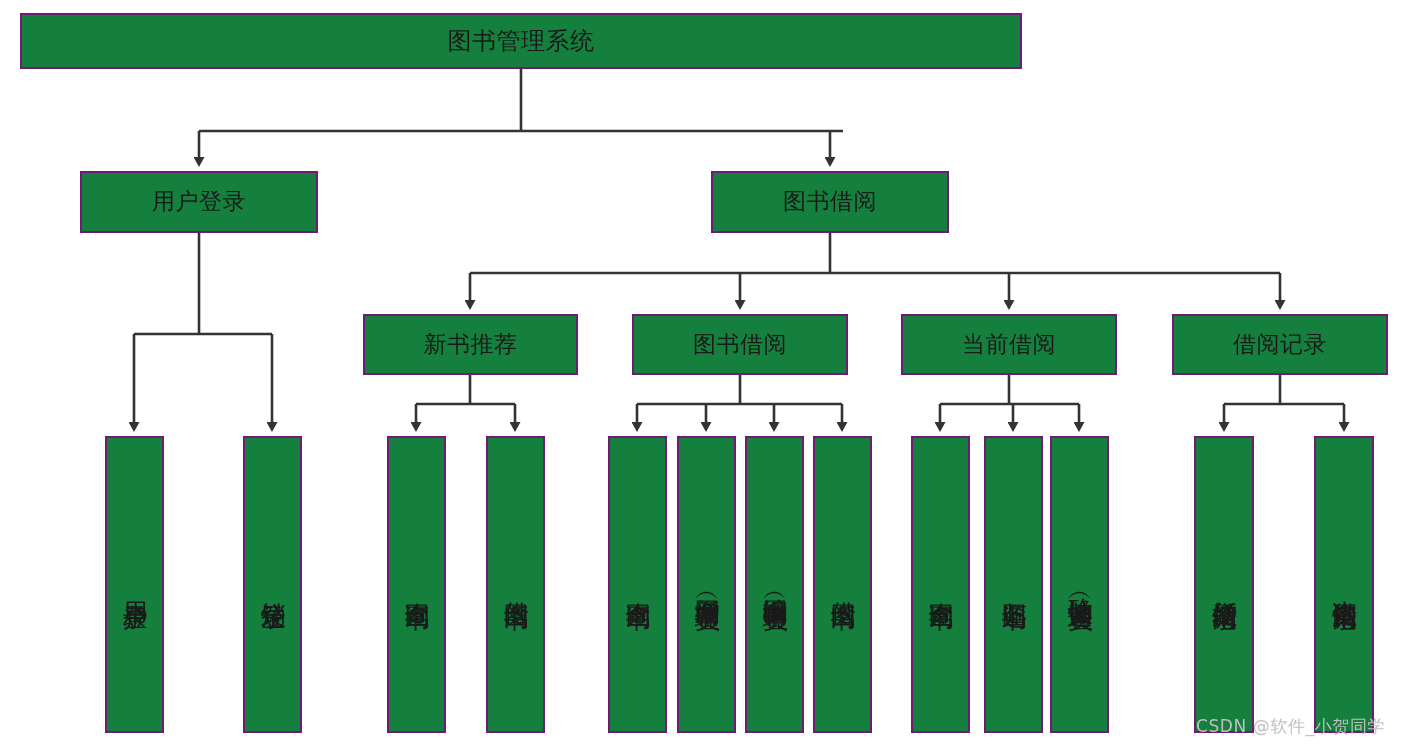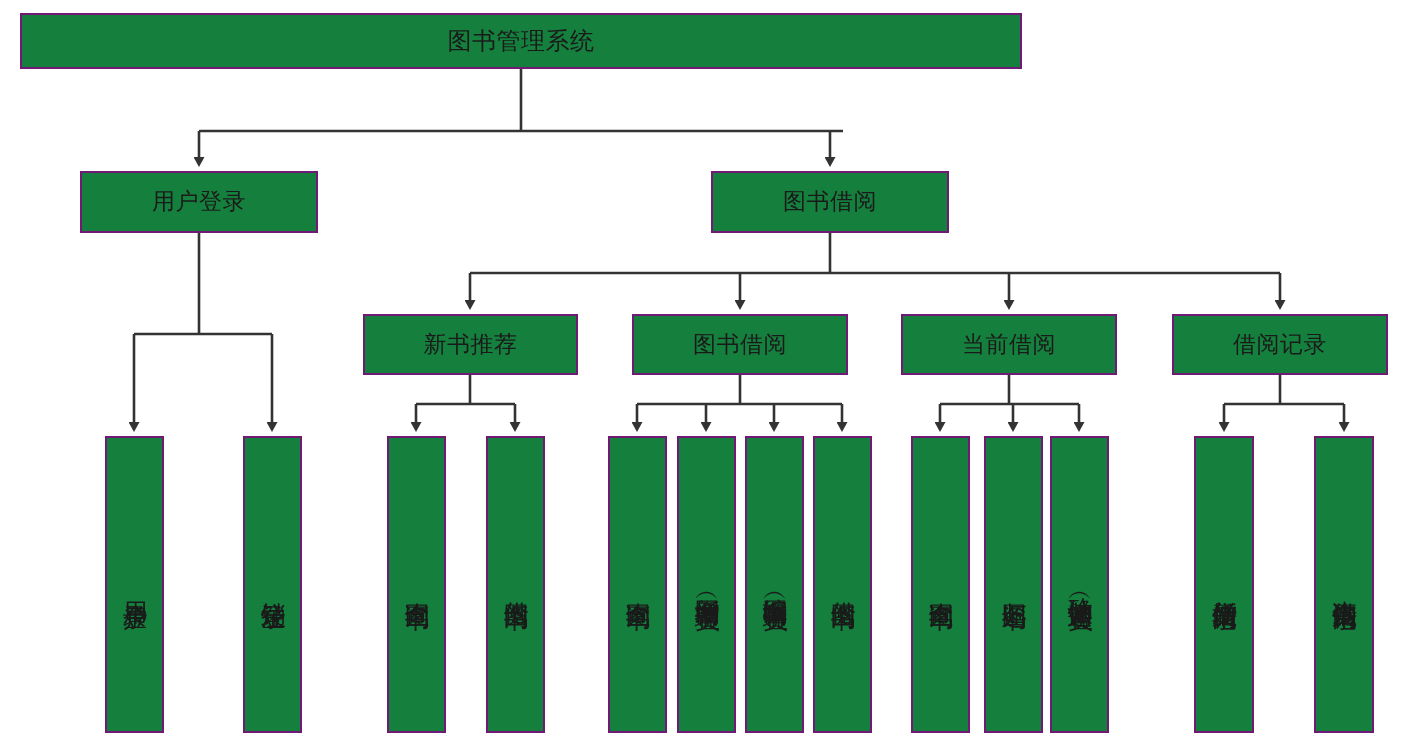--- a/index.html
+++ b/index.html
@@ -183,14 +183,15 @@
   <div class="node vert" style="left: 1050px; top: 436px; width: 59px; height: 297px;">
     <span class="node-label">确认归还（管理员）</span>
   </div>
   <div class="node vert" style="left: 1194px; top: 436px; width: 60px; height: 297px;">
     <span class="node-label">新增借阅记录</span>
   </div>
   <div class="node vert" style="left: 1314px; top: 436px; width: 60px; height: 297px;">
     <span class="node-label">查询借阅记录</span>
   </div>
 
+  <div class="watermark" style="left: 1196px; top: 715px; color: rgb(191, 191, 191);">CSDN @软件_小贺同学</div>
 
 </div>
 
 </body></html>

